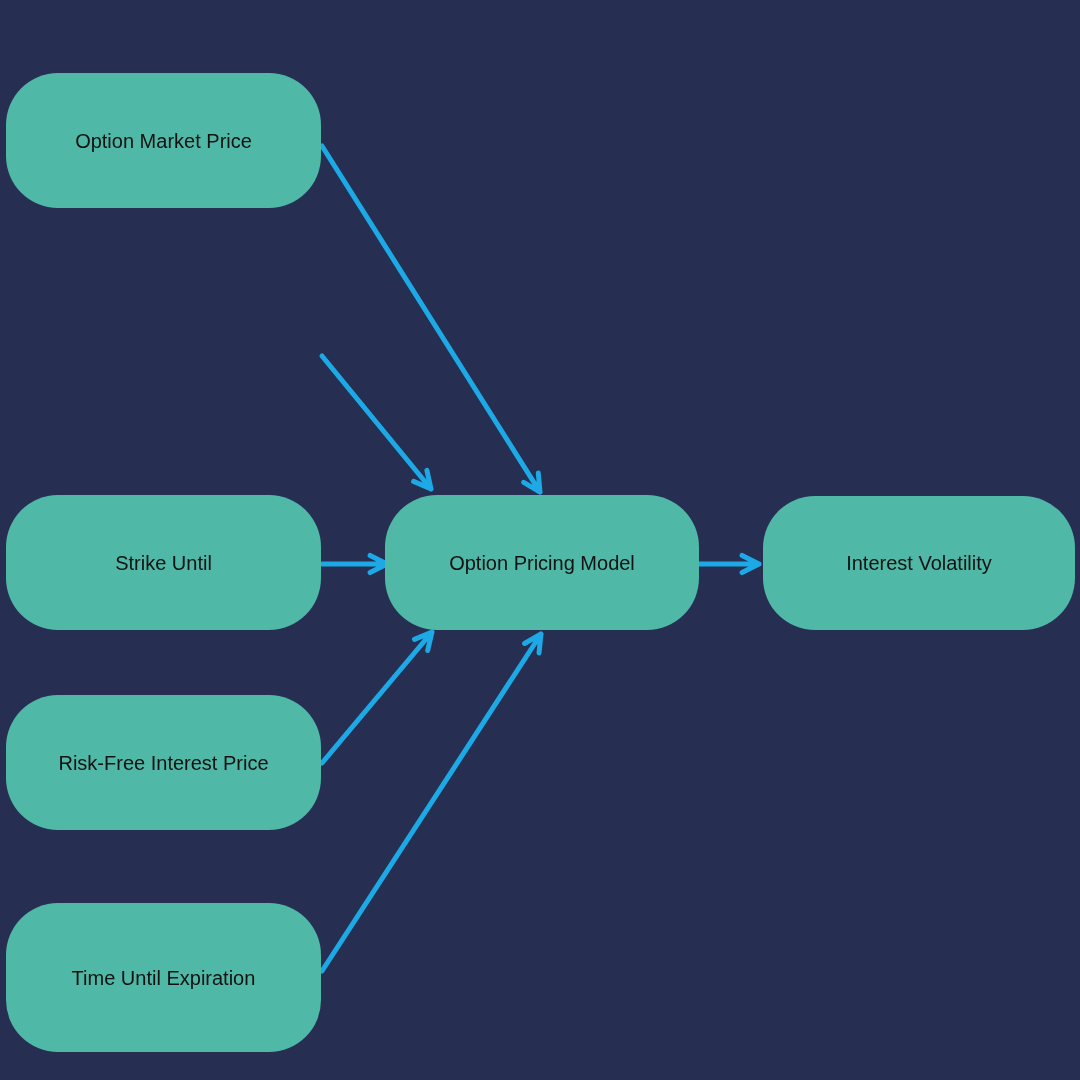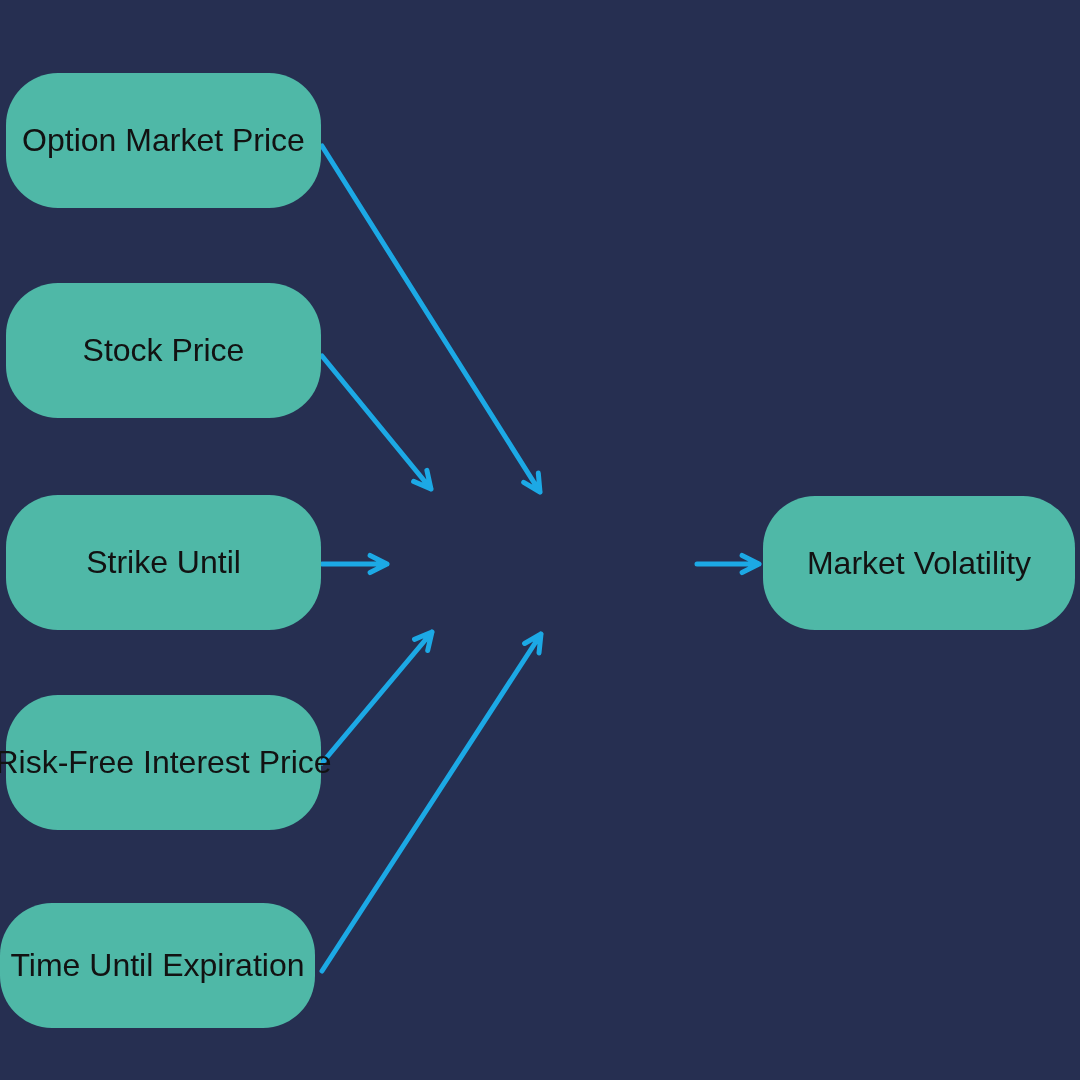--- a/index.html
+++ b/index.html
@@ -27,21 +27,21 @@
   .node{
     position:absolute;
     background:var(--node-fill);
     border-radius:52px;
     display:flex;
     align-items:center;
     justify-content:center;
   }
   .node-label{
     color:var(--node-text);
-    font-size:32px;
+    font-size:20px;
     line-height:1.2;
     white-space:nowrap;
     text-align:left;
   }
 </style>
 </head>
 <body>
 
 <div id="canvas">
 
@@ -51,34 +51,34 @@
       <path d="M 322 564 L 387 564 M 370.1 555.4 L 387 564 M 370.1 572.6 L 387 564" fill="none" stroke="#1CA9E5" stroke-width="5" stroke-linecap="round" stroke-linejoin="round"></path>
       <path d="M 322 763 L 432 632 M 414.5 639.4 L 432 632 M 427.7 650.5 L 432 632" fill="none" stroke="#1CA9E5" stroke-width="5" stroke-linecap="round" stroke-linejoin="round"></path>
       <path d="M 322 971 L 541 634 M 524.6 643.5 L 541 634 M 539.0 652.9 L 541 634" fill="none" stroke="#1CA9E5" stroke-width="5" stroke-linecap="round" stroke-linejoin="round"></path>
       <path d="M 697 564 L 759 564 M 742.1 555.4 L 759 564 M 742.1 572.6 L 759 564" fill="none" stroke="#1CA9E5" stroke-width="5" stroke-linecap="round" stroke-linejoin="round"></path>
     </svg>
 
   <div class="node" style="left: 6px; top: 73px; width: 315px; height: 135px;">
     <span class="node-label">Option Market Price</span>
   </div>
 
-  <div class="node" style="left: 6px; top: 283px; width: 315px; height: 135px;">
-    <span class="node-label">Stock Price</span>
-  </div>
 
   <div class="node" style="left: 6px; top: 495px; width: 315px; height: 135px;">
     <span class="node-label">Strike Until</span>
   </div>
 
   <div class="node" style="left: 6px; top: 695px; width: 315px; height: 135px;">
     <span class="node-label">Risk-Free Interest Price</span>
   </div>
 
-  <div class="node" style="left: 0; top: 903px; width: 315px; height: 125px;">
+  <div class="node" style="left: 6px; top: 903px; width: 315px; height: 149px;">
     <span class="node-label">Time Until Expiration</span>
   </div>
 
+  <div class="node" style="left: 385px; top: 495px; width: 314px; height: 135px;">
+    <span class="node-label">Option Pricing Model</span>
+  </div>
 
   <div class="node" style="left: 763px; top: 496px; width: 312px; height: 134px;">
-    <span class="node-label">Market Volatility</span>
+    <span class="node-label">Interest Volatility</span>
   </div>
 
 </div>
 
 </body></html>

